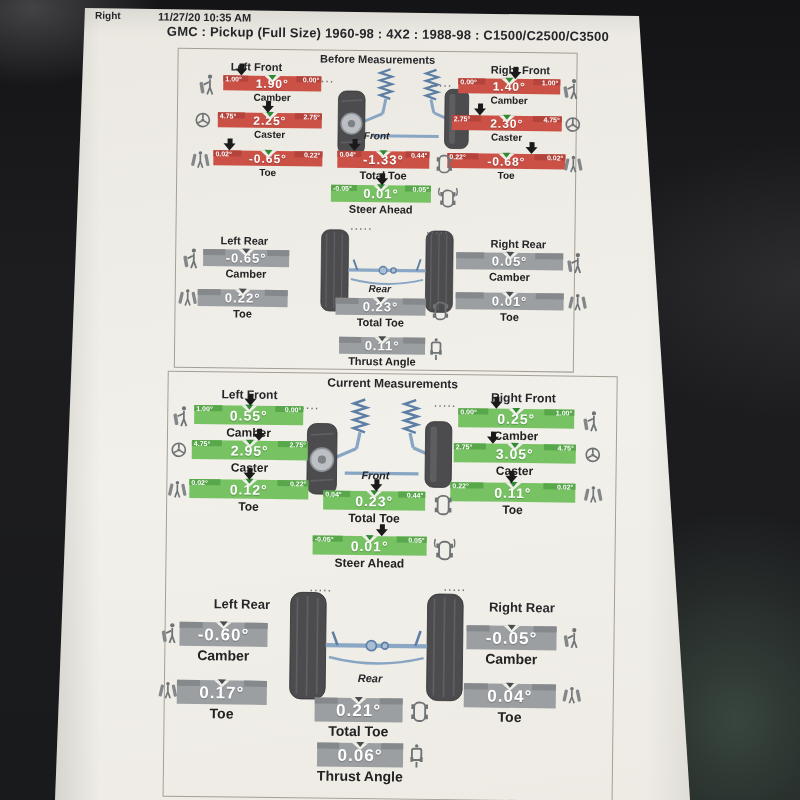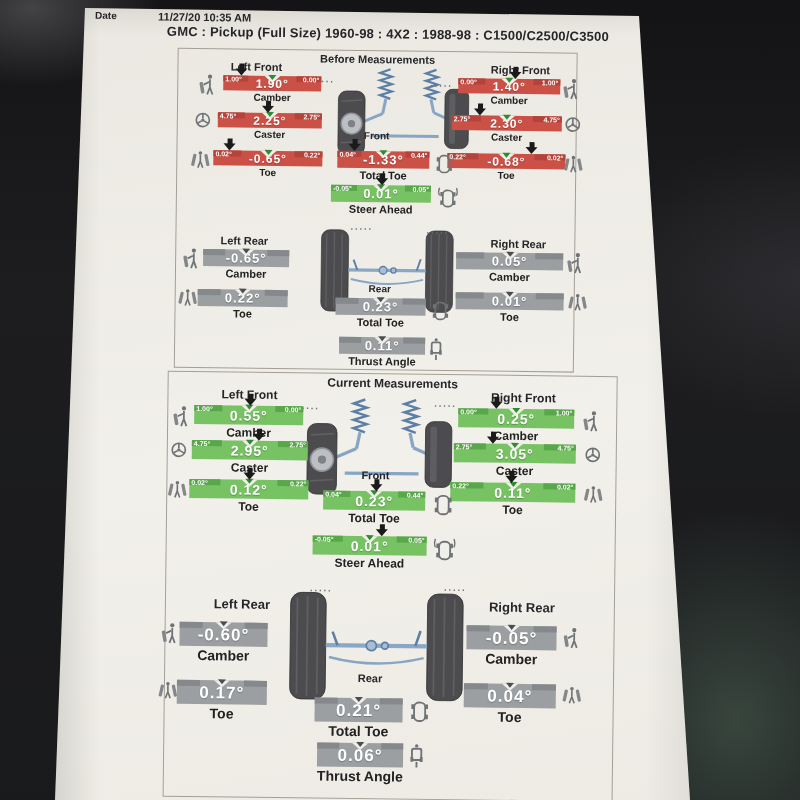--- a/index.html
+++ b/index.html
@@ -19,21 +19,21 @@
   .tilt{position:absolute;inset:0;transform:rotate(.7deg);transform-origin:60px 20px;color:#26262a;}
   .hdr-lbl{position:absolute;left:40px;top:6px;font-size:10px;font-weight:bold;}
   .hdr-val{position:absolute;left:103px;top:6px;font-size:11px;font-weight:bold;}
   .hdr-title{position:absolute;left:103px;top:19px;width:460px;text-align:center;font-size:13px;font-weight:bold;letter-spacing:.2px;}
   .panel{position:absolute;border:1px solid #a49f95;}
   #p-before{left:123px;top:43px;width:398px;height:318px;}
   #p-current{left:117px;top:366px;width:448px;height:424px;}
   .ptitle{position:absolute;top:2px;left:0;right:0;text-align:center;font-weight:bold;}
   #p-before .ptitle{font-size:11px;} #p-current .ptitle{font-size:12px;}
   .wt{position:absolute;text-align:center;font-weight:bold;}
-  .cl{position:absolute;text-align:center;font-weight:bold;}
+  .cl{position:absolute;text-align:center;font-weight:bold;font-style:italic;}
   .m{position:absolute;text-align:center;}
   .bar{position:relative;width:100%;}
   .bad .bar{background:#cb5147;} .ok .bar{background:#77c263;} .na .bar{background:#9b9fa2;}
   .bar::before,.bar::after{content:"";position:absolute;top:0;width:26%;height:6px;}
   .bar::before{left:0;} .bar::after{right:0;}
   .bad .bar::before,.bad .bar::after{background:#b4443b;}
   .ok .bar::before,.ok .bar::after{background:#58a74a;}
   .na .bar::before,.na .bar::after{background:#85898c;}
   .sl,.sr{position:absolute;top:0;font-size:7px;line-height:7px;color:#fff;font-weight:bold;z-index:3;}
   .sl{left:2px;} .sr{right:2px;}
@@ -147,21 +147,21 @@
     <rect x="1.5" y="15" width="3" height="5" fill="#6f7376"></rect>
       <rect x="11.5" y="15" width="3" height="5" fill="#6f7376"></rect>
     <line x1="8" y1="20" x2="8" y2="26" stroke="#6f7376" stroke-width="2"></line>
   </symbol>
 </svg>
 
 <div class="stage">
   <div class="paper">
     <div class="tilt">
 
-      <div class="hdr-lbl">Date</div>
+      <div class="hdr-lbl">Right</div>
       <div class="hdr-val">11/27/20 10:35 AM</div>
       <div class="hdr-title">GMC : Pickup (Full Size) 1960-98 : 4X2 : 1988-98 : C1500/C2500/C3500</div>
 
       <div class="panel" id="p-before">
         <div class="ptitle">Before Measurements</div>
 
         <div class="wt" style="left:28px;top:11px;width:100px;font-size:11px">Left Front</div>
         <div class="wt" style="left:292px;top:11px;width:100px;font-size:11px">Right Front</div>
 
         <svg class="gfx" style="left:150px;top:10px" width="148" height="118">

